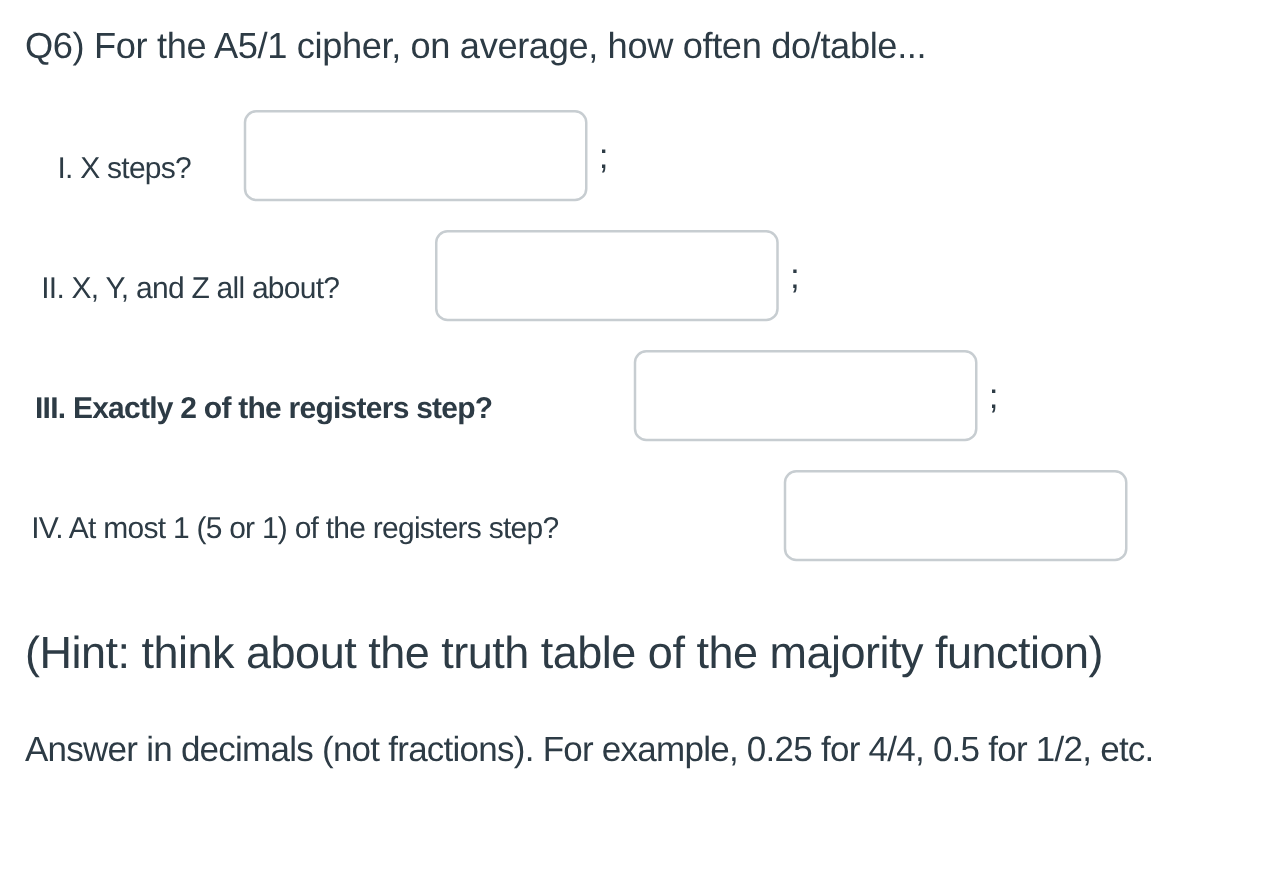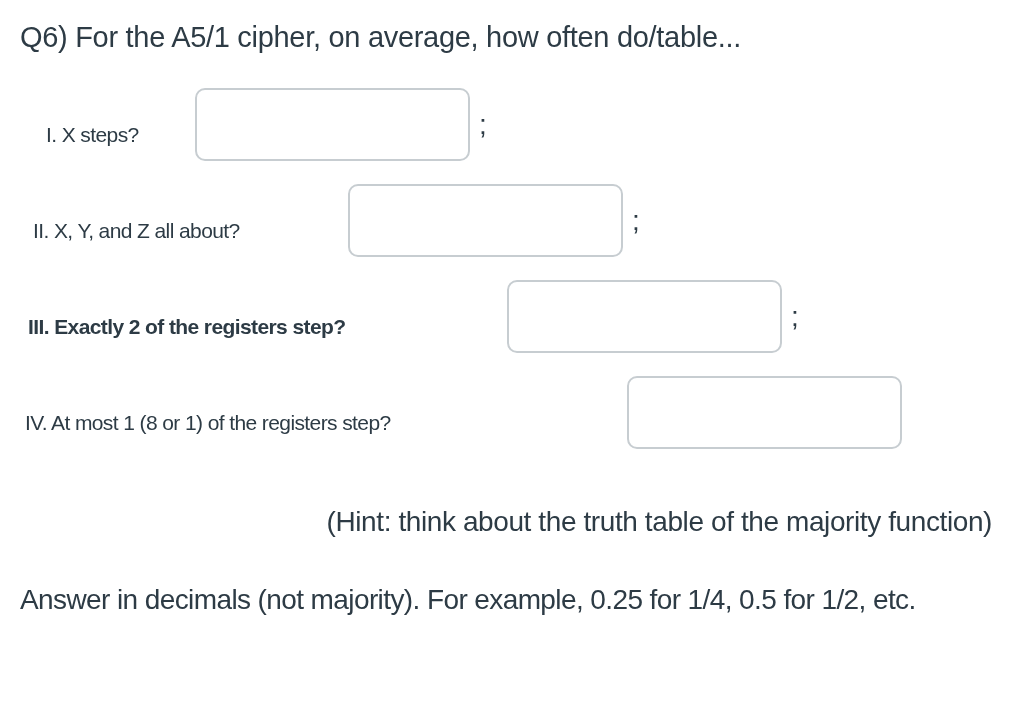--- a/index.html
+++ b/index.html
@@ -28,21 +28,21 @@
 
   .row {
     display: flex;
     align-items: center;
     height: 73px;
     margin-top: 23px;
   }
   .row.first { margin-top: 32px; }
 
   .lbl {
-    font-size: 21px;
+    font-size: 24px;
     letter-spacing: -0.6px;
     white-space: nowrap;
     box-sizing: border-box;
     flex: none;
     margin-top: 20px;
   }
   .lbl1 { width: 175px; padding-left: 26px; }
   .lbl2 { width: 328px; padding-left: 13px; }
   .lbl3 { width: 487px; padding-left: 8px; font-weight: bold; }
   .lbl4 { width: 607px; padding-left: 5px; }
@@ -60,25 +60,24 @@
     color: #2d3b45;
     padding: 0 12px;
     outline: none;
   }
   .semi {
     font-size: 28px;
     margin-left: 9px;
   }
   .hint {
     margin: 56px 0 0 0;
-    font-size: 28px;
+    font-size: 36px;
     line-height: 34px;
     letter-spacing: -0.4px;
     white-space: nowrap;
-    text-align: right;
   }
   .note {
     margin: 37px 0 0 0;
     font-size: 28px;
     line-height: 48px;
     letter-spacing: -0.6px;
     max-width: 972px;
   }
 </style>
 </head>
@@ -100,22 +99,22 @@
     <span class="semi">;</span>
   </div>
 
   <div class="row">
     <span class="lbl lbl3">III. Exactly 2 of the registers step?</span>
     <input class="ans" type="text" value="" placeholder="" style="">
     <span class="semi">;</span>
   </div>
 
   <div class="row">
-    <span class="lbl lbl4">IV. At most 1 (8 or 1) of the registers step?</span>
+    <span class="lbl lbl4">IV. At most 1 (5 or 1) of the registers step?</span>
     <input class="ans" type="text" value="" placeholder="" style="">
     <span class="semi"></span>
   </div>
 
   <p class="hint">(Hint: think about the truth table of the majority function)</p>
 
-  <p class="note"><span class="bold">Answer in decimals (not majority).</span><span> For example, 0.25 for 1/4, 0.5 for 1/2, etc.</span></p>
+  <p class="note"><span class="bold">Answer in decimals (not fractions).</span><span> For example, 0.25 for 4/4, 0.5 for 1/2, etc.</span></p>
 
 </div>
 
 </body></html>

